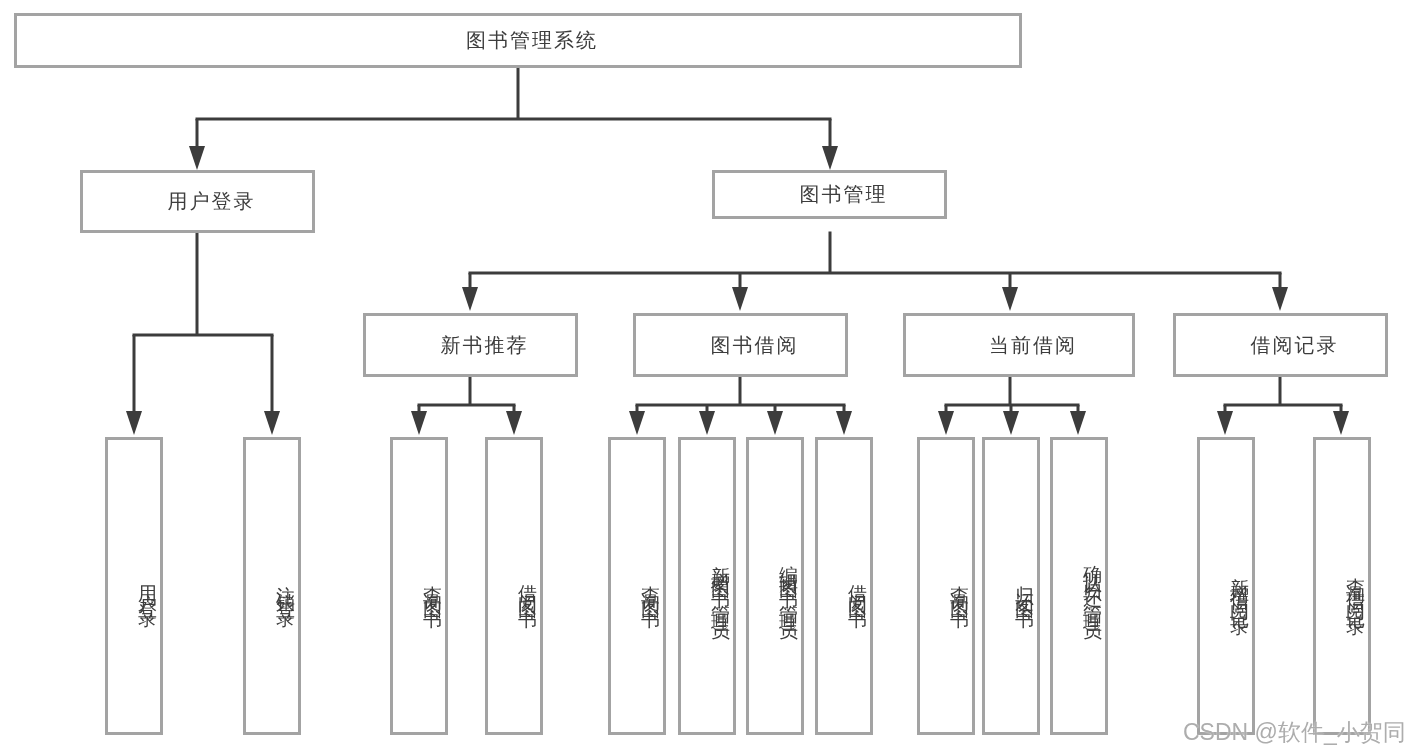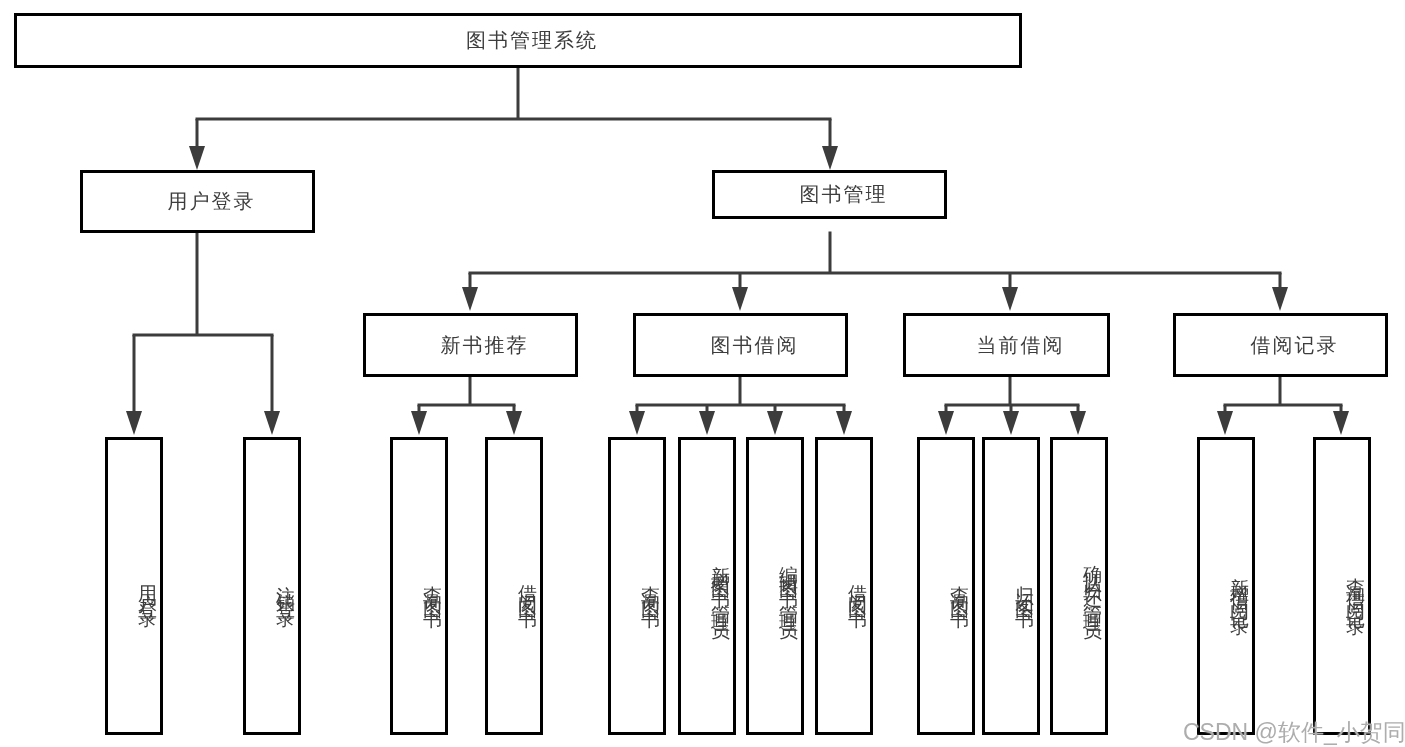--- a/index.html
+++ b/index.html
@@ -9,21 +9,21 @@
     height: 747px;
     background: #ffffff;
     font-family: "Liberation Sans", "DejaVu Sans", sans-serif;
     overflow: hidden;
   }
   .connectors { position: absolute; left: 0; top: 0; }
   .box {
     position: absolute;
     box-sizing: border-box;
     background: #ffffff;
-    border: 3px solid #000000;
+    border: 3px solid #a3a3a3;
     display: flex;
     align-items: center;
     justify-content: center;
     color: #3d3d3d;
     padding-left: 28px;
   }
   .h-box { font-size: 20px; letter-spacing: 2px; }
   .v-box {
     writing-mode: vertical-rl;
     text-orientation: mixed;
@@ -98,21 +98,21 @@
   <div class="box h-box" style="left:712px; top:170px; width:235px; height:49px;">
     <span>图书管理</span>
   </div>
 
   <div class="box h-box" style="left:363px; top:313px; width:215px; height:64px;">
     <span>新书推荐</span>
   </div>
   <div class="box h-box" style="left:633px; top:313px; width:215px; height:64px;">
     <span>图书借阅</span>
   </div>
-  <div class="box h-box" style="left:903px; top:313px; width:207px; height:64px;">
+  <div class="box h-box" style="left:903px; top:313px; width:232px; height:64px;">
     <span>当前借阅</span>
   </div>
   <div class="box h-box" style="left:1173px; top:313px; width:215px; height:64px;">
     <span>借阅记录</span>
   </div>
 
   <div class="box v-box" style="left:105px; top:437px; width:58px; height:298px;">
     <span>用户登录</span>
   </div>
   <div class="box v-box" style="left:243px; top:437px; width:58px; height:298px;">

